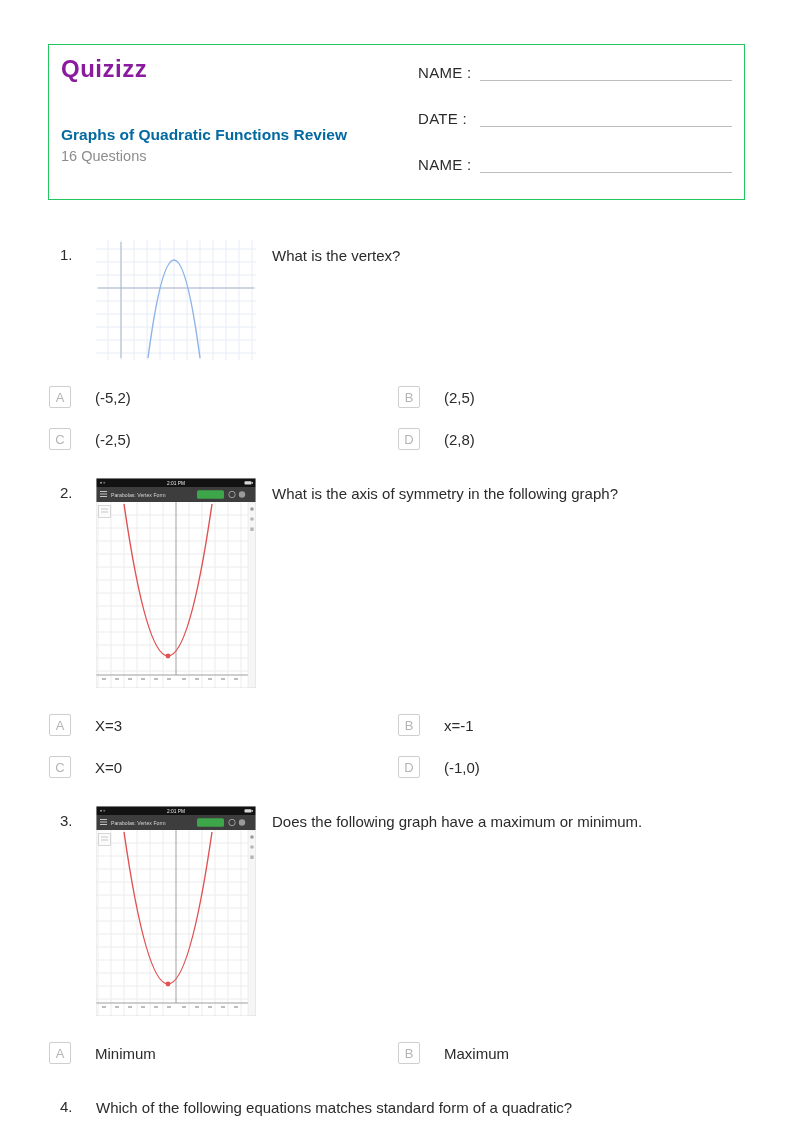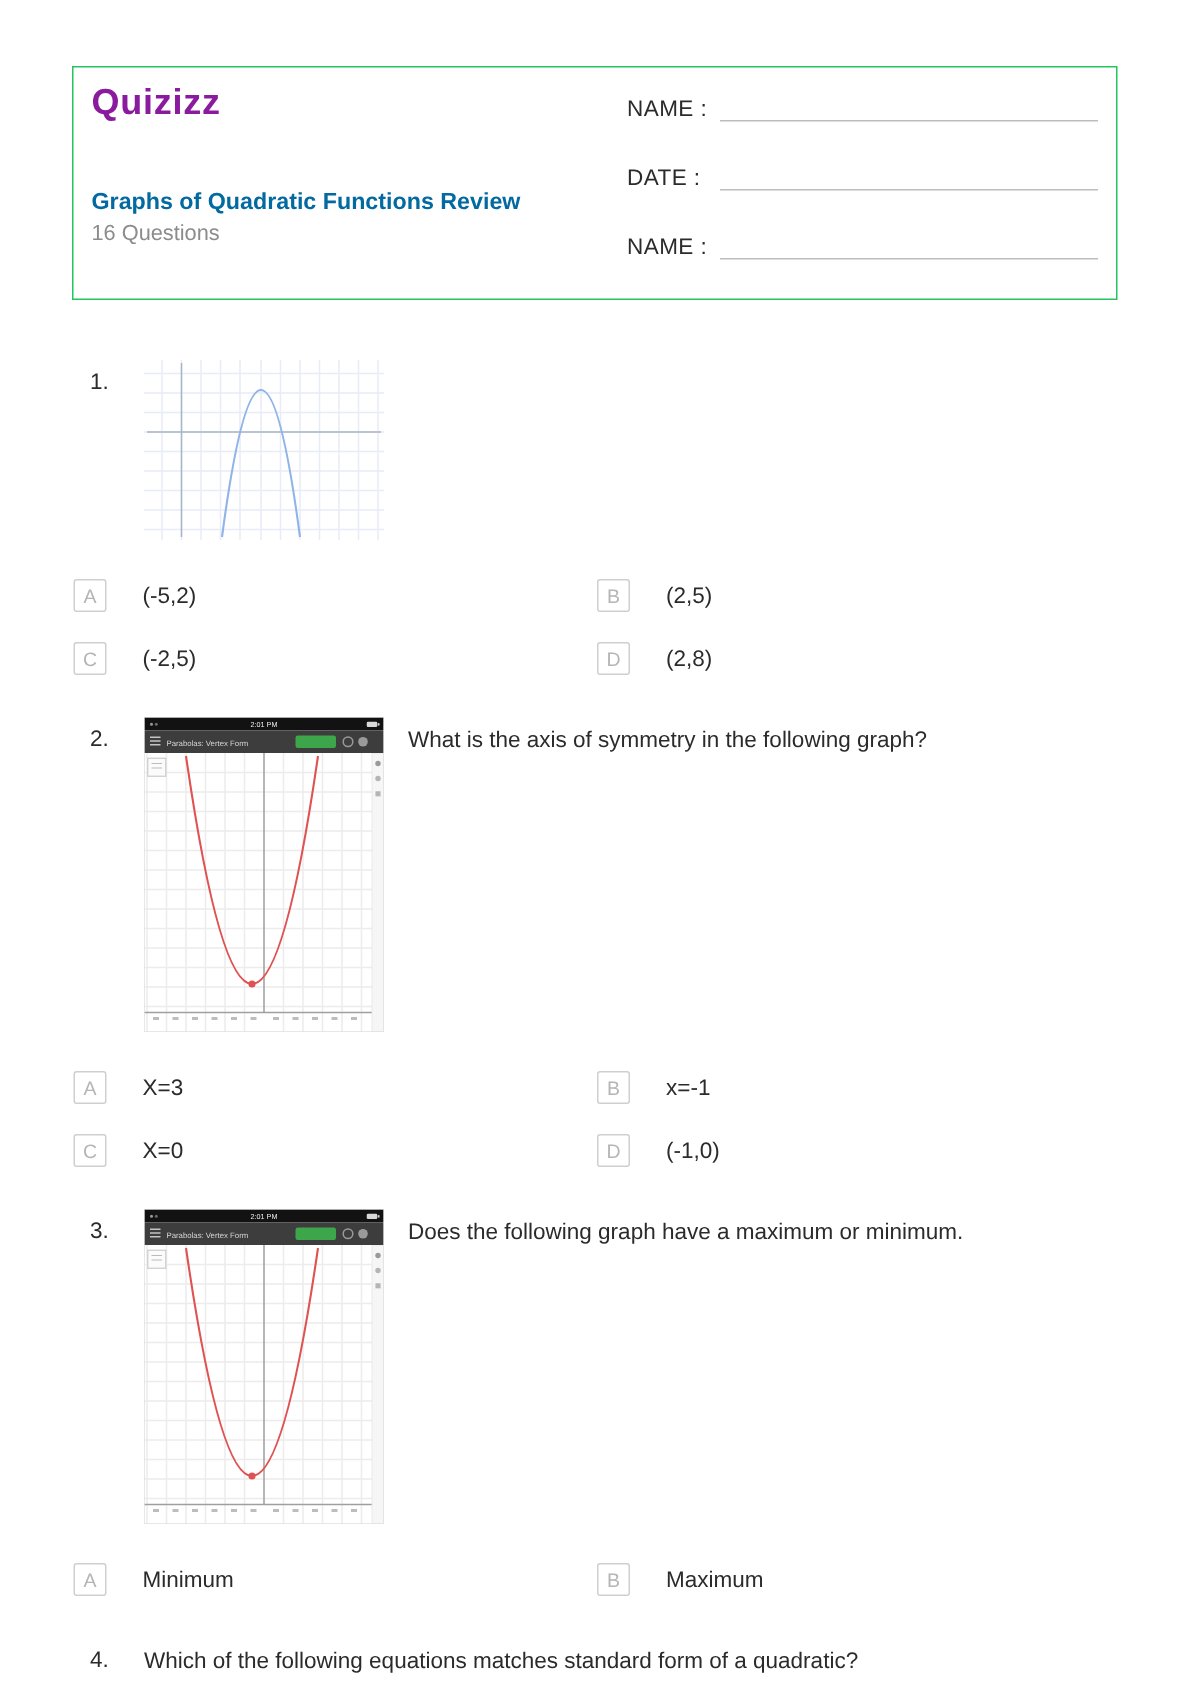--- a/index.html
+++ b/index.html
@@ -101,20 +101,21 @@
       <div class="q-head">
         <div class="q-num">1.</div>
         <div class="q-media">
           <svg class="media-frame" width="160" height="120" viewBox="0 0 160 120">
             <rect width="160" height="120" fill="#ffffff"></rect>
             <path d="M12 0V120M25 0V120M38 0V120M51 0V120M64 0V120M78 0V120M91 0V120M104 0V120M117 0V120M130 0V120M143 0V120M156 0V120M0 9H160M0 22H160M0 35H160M0 48H160M0 61H160M0 74H160M0 87H160M0 100H160M0 113H160" stroke="#e7ecf6" stroke-width="1" fill="none"></path>
             <path d="M25 2V118M2 48H158" stroke="#a9b4c8" stroke-width="1" fill="none"></path>
             <path d="M52 118Q78 -78 104 118" fill="none" stroke-width="1.4" stroke="#8fb4e8"></path>
           </svg>
         </div>
+        <div class="q-text">What is the vertex?</div>
       </div>
       <div class="q-options">
         <div class="option">
           <span class="opt-letter">A</span>
           <span class="opt-text">(-5,2)</span>
         </div>
         <div class="option">
           <span class="opt-letter">B</span>
           <span class="opt-text">(2,5)</span>
         </div>

